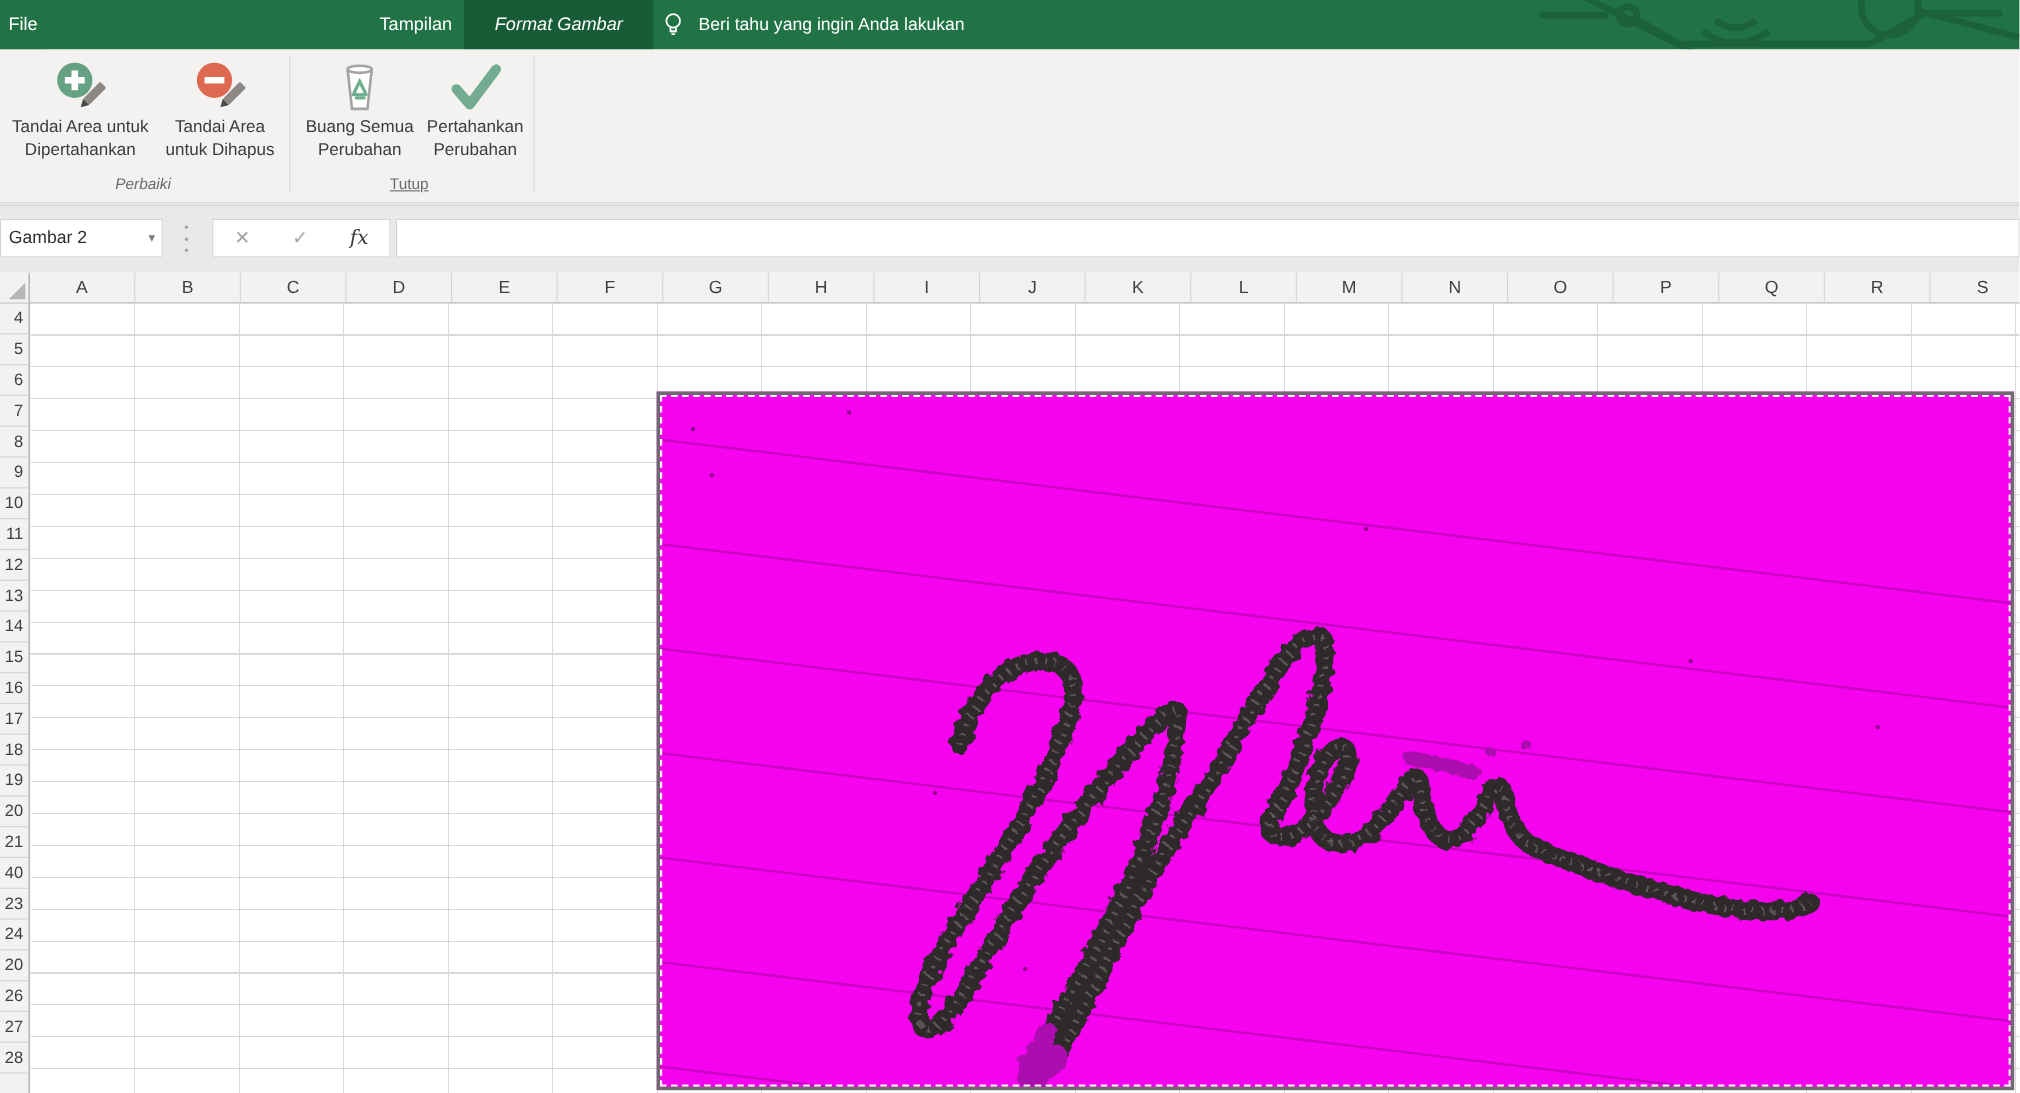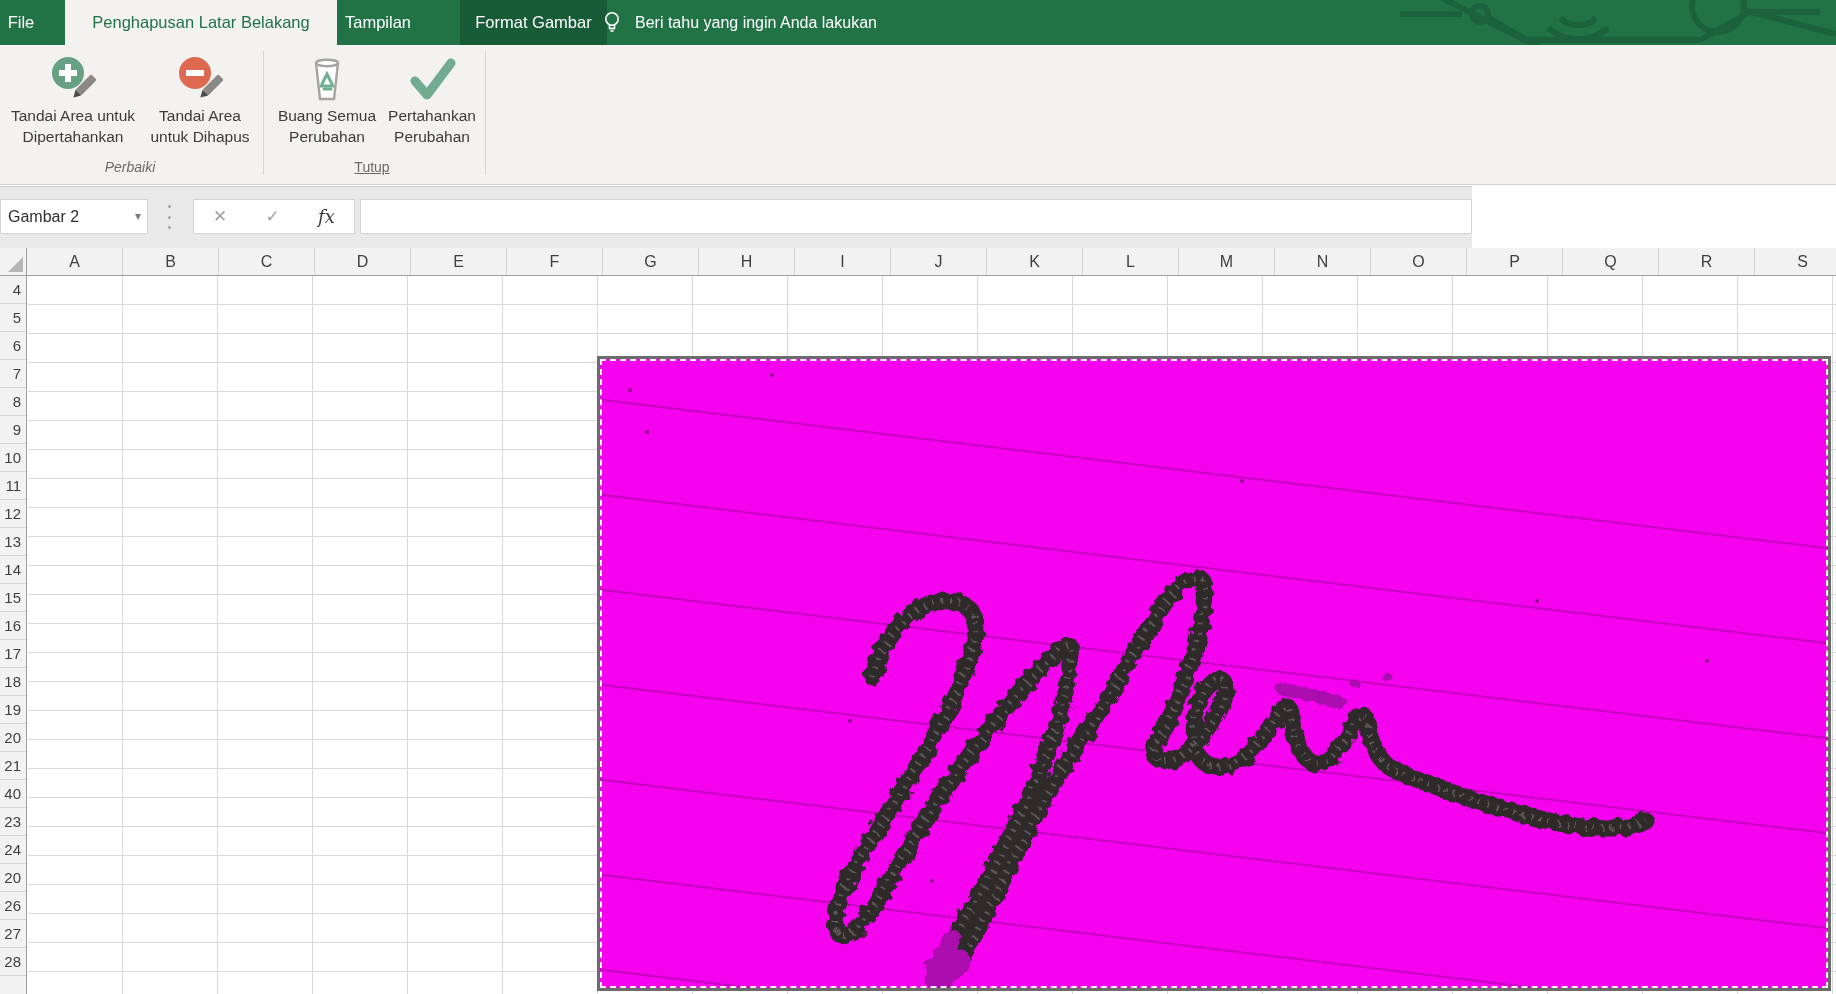--- a/index.html
+++ b/index.html
@@ -10,36 +10,36 @@
   
   .tabbar { position:absolute; left:0; top:0; width:1836px; height:45px;
     background:var(--excel-green,#217346); overflow:hidden; }
   .circuit { position:absolute; right:0; top:0; pointer-events:none; opacity:.75; }
   .tab { position:absolute; top:0; height:45px; line-height:45px; text-align:center;
     color:#fff; font-size:16.5px; cursor:pointer; white-space:nowrap; }
   .tab-file { left:0; width:42px; background:var(--excel-green,#217346); }
   .tab-active { left:65px; width:272px; background:var(--ribbon-bg,#f3f2f1);
     color:var(--excel-green,#217346); }
   .tab-view { left:337px; width:82px; }
-  .tab-format { left:460px; width:147px; background:var(--dark-tab,#185c37); }
+  .tab-format { left:422px; width:172px; background:var(--dark-tab,#185c37);font-style:italic; }
   .tellme { position:absolute; left:602px; top:0; height:45px; display:flex;
     align-items:center; gap:13px; color:#fff; font-size:16px; cursor:pointer; }
 
   
   .ribbon { position:absolute; left:0; top:45px; width:1836px; height:140px;
     background:var(--ribbon-bg,#f3f2f1); border-bottom:1px solid #d5d3d1; }
   .big-btn { position:absolute; top:6px; height:128px; text-align:center; cursor:pointer; }
   .big-btn .bicon { display:block; margin:4px auto 2px auto; width:50px; height:48px; }
   .blabel { font-size:15.5px; line-height:21px; color:#3c3b39; }
   .grp-label { position:absolute; top:114px; font-size:14px; color:#6b6a68;
     text-align:center; width:200px; transform:translateX(-50%); }
   .rib-divider { position:absolute; top:6px; height:124px; width:1px; background:#d8d6d4; }
 
   
-  .fbar { position:absolute; left:0; top:186px; width:1472px; height:62px;
+  .fbar { position:absolute; left:0; top:186px; width:1836px; height:62px;
     background:#e9e9e9; border-top:1px solid #d0cecd; }
   .namebox { position:absolute; left:0; top:12px; width:148px; height:35px; background:#fff;
     border:1px solid #d4d4d4; font-size:16px; color:#2f2f2f; line-height:33px;
     padding-left:7px; cursor:text; }
   .namebox .caret { position:absolute; right:6px; top:0; color:#7d7b79; font-size:12px; cursor:pointer; }
   .dots3 { position:absolute; left:163px; top:18px; width:12px; height:24px;
     display:flex; flex-direction:column; align-items:center; justify-content:space-between; cursor:col-resize; }
   .dots3 i { width:3px; height:3px; border-radius:50%; background:#a3a1a0; }
   .fnbox { position:absolute; left:193px; top:12px; width:162px; height:35px; background:#fff;
     border:1px solid #d4d4d4; display:flex; align-items:center; justify-content:space-around; }
@@ -105,21 +105,20 @@
         <path d="M89 18 L140 48"></path>
         <path d="M30 -8 L125 40 H300"></path>
         <path d="M148 28 A46 46 0 0 0 208 28"></path>
         <path d="M160 18 A26 26 0 0 0 196 18"></path>
         <path d="M300 40 L350 12 H420"></path>
         <circle cx="318" cy="6" r="26"></circle>
         <path d="M344 10 L436 34"></path>
       </g>
     </svg>
     <div class="tab tab-file">File</div>
-    <div class="tab tab-active">Penghapusan Latar Belakang</div>
     <div class="tab tab-view">Tampilan</div>
     <div class="tab tab-format">Format Gambar</div>
     <div class="tellme">
       <svg class="icon-svg" width="20" height="26" viewBox="0 0 20 26">
         <g stroke="#fff" stroke-width="1.6" fill="none">
           <circle cx="10" cy="9" r="6.2"></circle>
           <path d="M7.5 15 v3.5 h5 V15"></path>
           <path d="M7.8 18.5 h4.4 M8.4 21 h3.2"></path>
         </g>
       </svg>

